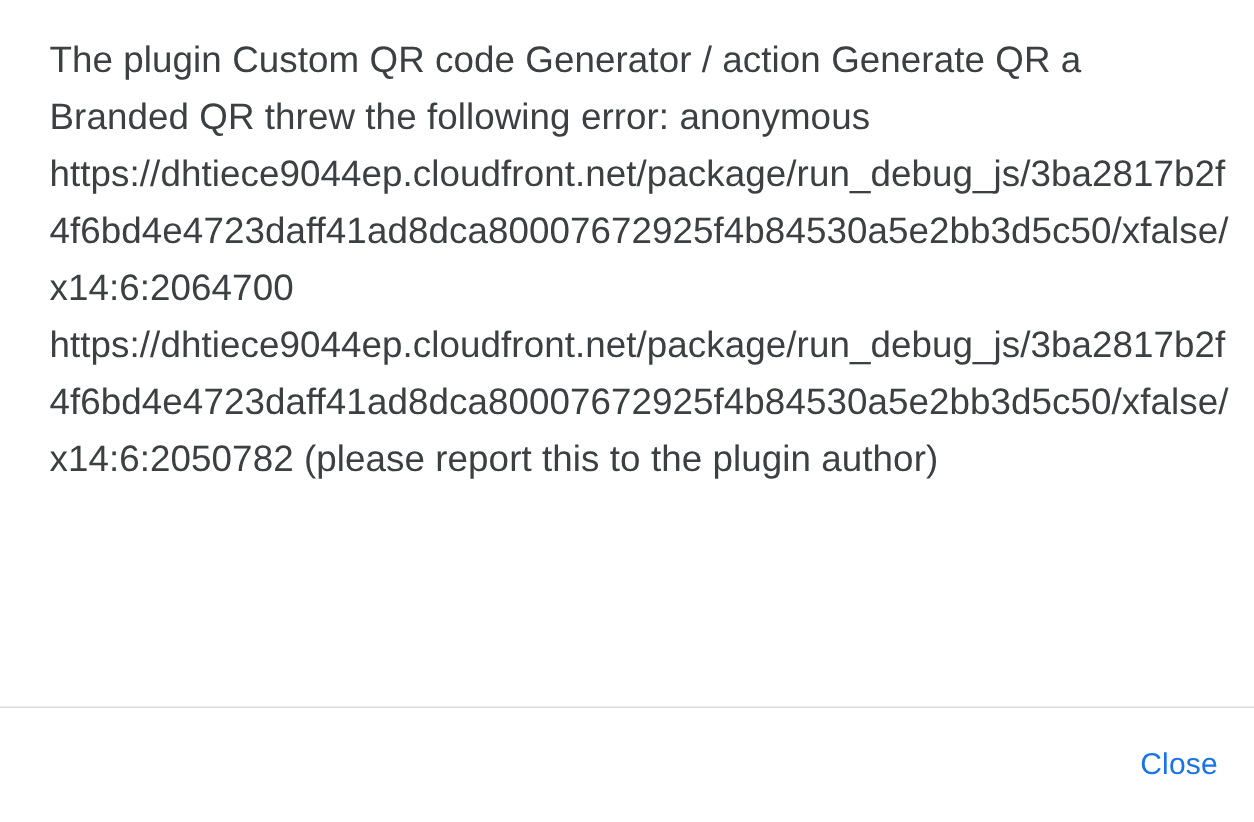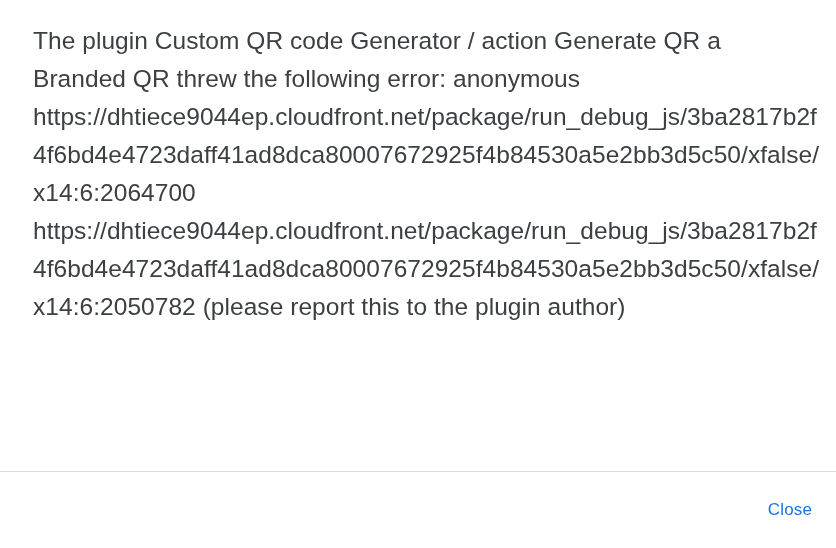--- a/index.html
+++ b/index.html
@@ -65,21 +65,21 @@
     justify-content: flex-end;
     padding-right: 22px;
   }
 
   .close-button {
     background: none;
     border: none;
     outline: none;
     color: #1a73e8;
     font-family: "Liberation Sans", sans-serif;
-    font-size: 17px;
+    font-size: 20px;
     line-height: 30px;
     letter-spacing: 0.15px;
     padding: 4px 2px;
     margin: 0;
     cursor: pointer;
     font-weight: 400;
   }
 </style>
 </head>
 <body>

